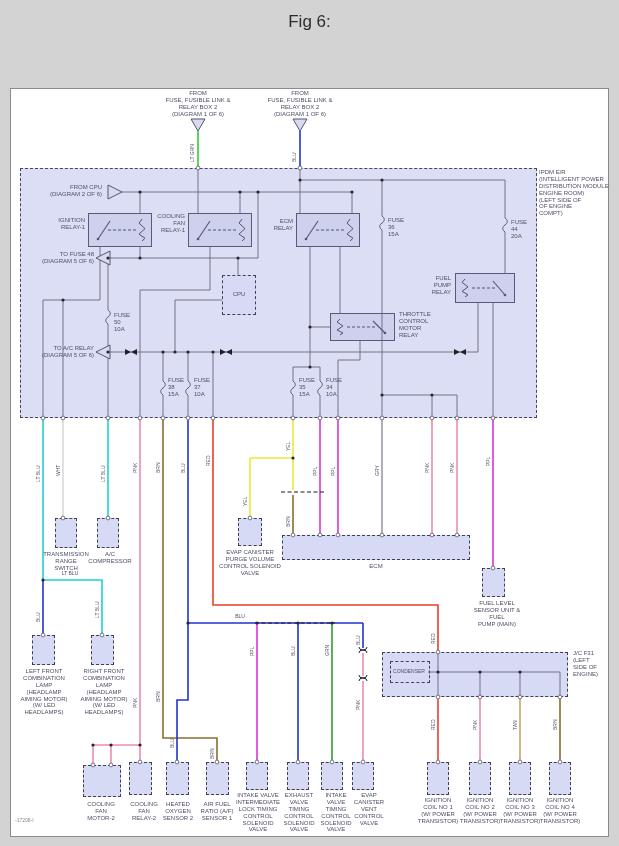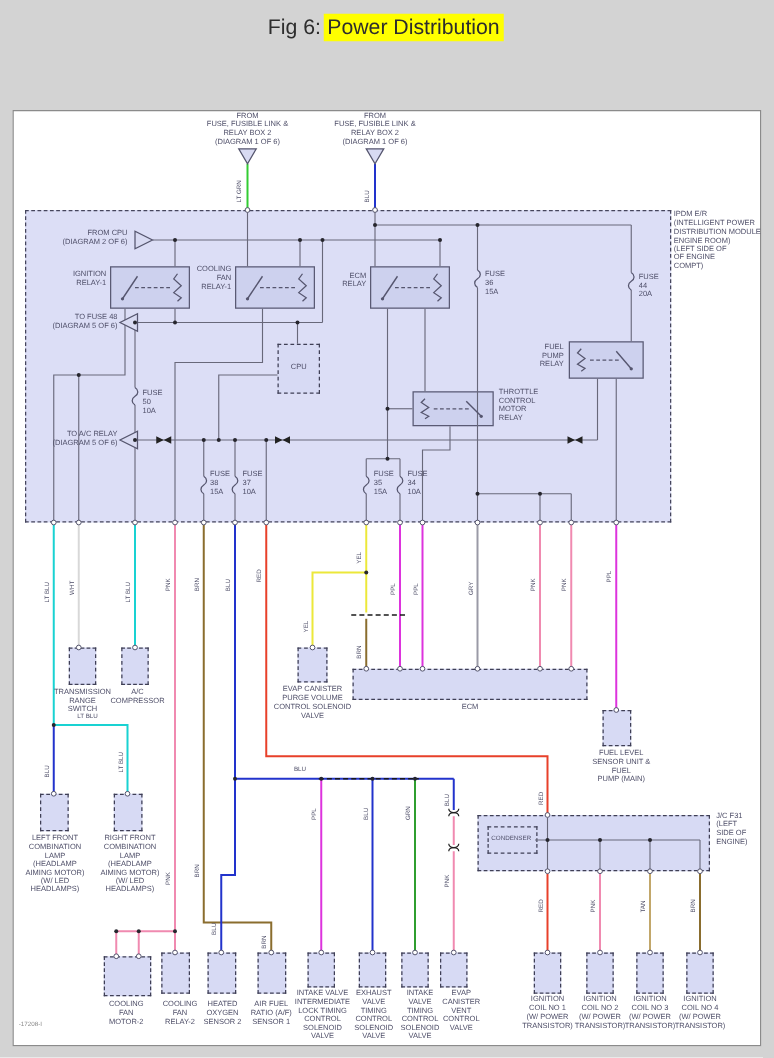--- a/index.html
+++ b/index.html
@@ -16,21 +16,20 @@
   .box.dashed{background:#d7daf4;border:1px dashed #3f3f55}
   #wiresvg{position:absolute;left:0;top:0;z-index:3}
   .lbl{position:absolute;font-size:6px;line-height:1.15;color:#4e4e68;white-space:pre-line;z-index:4}
   .lbl.rot{transform:rotate(-90deg);transform-origin:0 0;white-space:nowrap}
 </style>
 </head>
 <body>
 
 <div id="titlebar">
   <span>Fig 6: </span>
-  <span class="hl">Power Distribution</span>
 </div>
 
 <div id="panel"></div>
 <div id="boxes">
     <div class="box ipdm" style="left: 20px; top: 168px; width: 517px; height: 250px;"></div>
     <div class="box relay" style="left: 88px; top: 213px; width: 64px; height: 34px;"></div>
     <div class="box relay" style="left: 188px; top: 213px; width: 64px; height: 34px;"></div>
     <div class="box relay" style="left: 296px; top: 213px; width: 64px; height: 34px;"></div>
     <div class="box relay" style="left: 455px; top: 273px; width: 60px; height: 30px;"></div>
     <div class="box relay" style="left: 330px; top: 313px; width: 65px; height: 28px;"></div>

